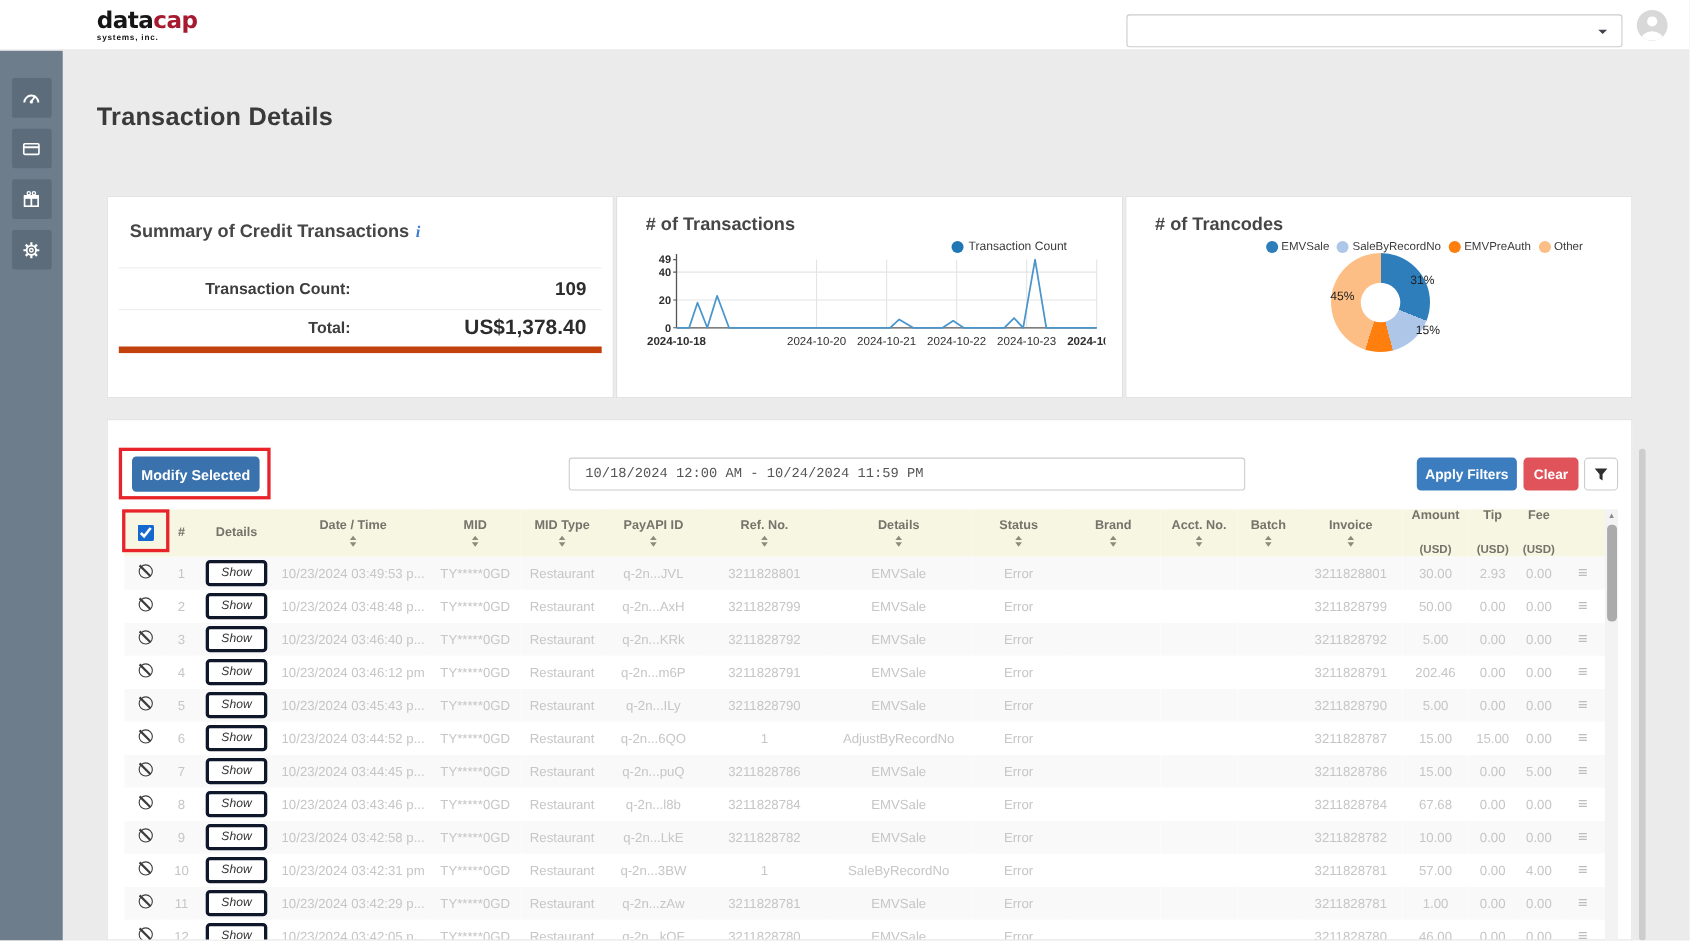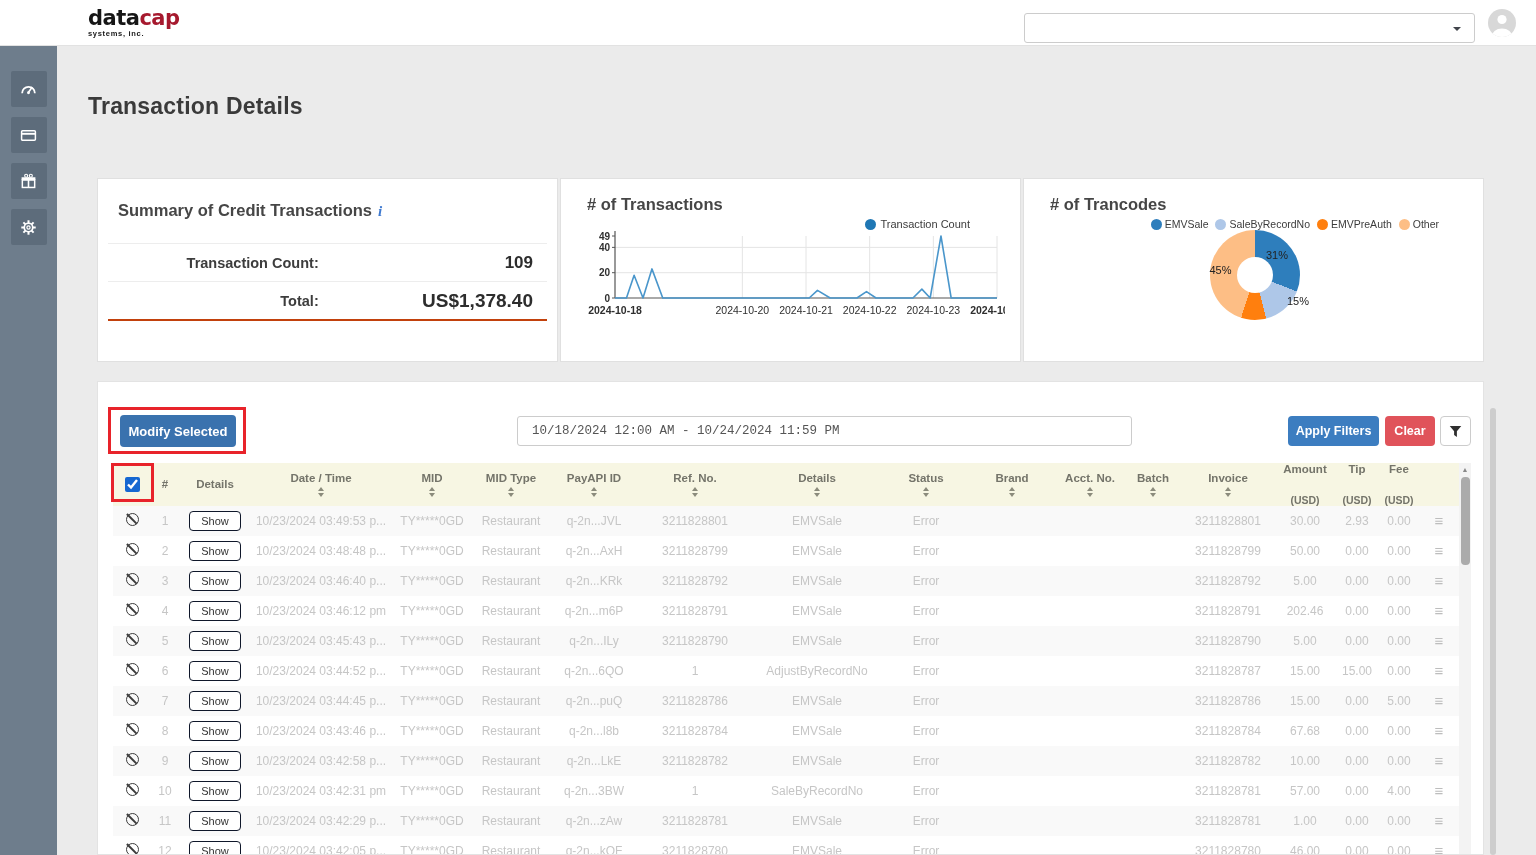--- a/index.html
+++ b/index.html
@@ -30,21 +30,21 @@
 
   
   .cards { position:absolute; left:97px; top:178px; width:1387px; display:flex; gap:2px; }
   .card { position:relative; background:#fff; border:1px solid #e0e0e0; height:184px; width:461px; }
   .card h3 { margin:0; position:absolute; left:20px; top:22px; font-size:16.5px; font-weight:700; color:#464646; }
   .card.chart h3 { left:26px; top:16px; }
   .info-i { font-family:"Liberation Serif", serif; font-style:italic; font-weight:700; color:#3f7ad0; font-size:15px; margin-left:6px; }
 
   .sum-rows { position:absolute; left:10px; right:10px; top:64px; }
   .sum-row { display:flex; align-items:center; height:38px; border-top:1px solid #ededed;gap:44px; }
-  .sum-row:last-child { border-bottom:2px solid #c2410c; height:40px; }
+  .sum-row:last-child { border-bottom:6px solid #c2410c; height:40px; }
   .sum-label { width:48%; text-align:right; font-weight:700; font-size:14.5px; color:#3d3d3d; }
   .sum-val { flex:1; text-align:right; padding-right:14px; font-weight:700; color:#2d2d2d; font-size:17px; }
   .sum-row:last-child .sum-val { font-size:19px; }
 
   .legend-line { position:absolute; top:39px; right:50px; display:flex; align-items:center; gap:5px; font-size:11px; color:#3c3c3c; }
   .dot { width:11px; height:11px; border-radius:50%; display:inline-block; }
   .legend-pie { position:absolute; top:39px; right:44px; display:flex; align-items:center; gap:7px; font-size:10.5px; color:#3c3c3c; }
   .legend-pie .itm { display:flex; align-items:center; gap:3px; }
   #tx-chart { position:absolute; left:16px; top:47px; }
 
@@ -67,21 +67,21 @@
   table { border-collapse:collapse; table-layout:fixed; width:1346px; }
   thead th { background:#f7f6e3; height:39px; font-size:11.5px; font-weight:700; color:#74746a; vertical-align:middle; padding:0; }
   th .lbl { display:block; text-align:center; line-height:1.1; }
   th .sub { display:block; text-align:center; margin-top:18px; font-size:10.5px; font-weight:700; }
   .sort { display:flex; flex-direction:column; align-items:center; gap:2px; margin-top:3px; }
   .sort b { display:block; width:0; height:0; border-left:3.5px solid transparent; border-right:3.5px solid transparent; }
   .sort b.up { border-bottom:4.5px solid #8b8b7c; }
   .sort b.dn { border-top:4.5px solid #8b8b7c; }
   tbody td { height:30px; text-align:center; font-size:12px; color:#c6c6c6; overflow:hidden; white-space:nowrap; padding:0; }
   tbody tr:nth-child(odd) { background:#f9f9f9; }
-  .show-btn { font-size:11px; color:#333; background:#fff; border:1px solid #0f172a; border-radius:4px; padding:3px 11px; cursor:pointer; font-family:inherit; }
+  .show-btn { font-size:11px; color:#333; background:#fff; border:3px solid #0f172a; border-radius:4px; padding:3px 11px; cursor:pointer; font-family:inherit;font-style:italic; }
   .ban { display:inline-block; width:13px; height:13px; border:1.6px solid #3c3c3c; border-radius:50%; position:relative; cursor:pointer; }
   .ban::after { content:''; position:absolute; left:-2px; top:4.8px; width:14px; height:1.6px; background:#3c3c3c; transform:rotate(45deg); }
   .menu-ic { color:#bdbdbd; font-size:15px; cursor:pointer; }
   .hdr-check { width:15px; height:15px; accent-color:#1668d1; cursor:pointer; }
 
   .tbl-scroll { position:absolute; left:1361px; top:81px; width:12px; height:392px; background:#f3f3f3; }
   .tbl-scroll .arrow { display:block; text-align:center; font-size:7px; color:#888; margin-top:3px; }
   .tbl-thumb { position:absolute; left:1.5px; top:14px; width:9px; height:88px; background:#ababab; border-radius:4px; cursor:pointer; }
   .panel-scroll { position:absolute; left:1490px; top:408px; width:6px; height:447px; background:#cdcdcd; border-radius:3px; z-index:6; cursor:pointer; }
 </style>
@@ -205,21 +205,21 @@
         <span class="itm">
           <span class="dot" style="background: rgb(255, 127, 14);"></span>
           <span>EMVPreAuth</span>
         </span>
         <span class="itm">
           <span class="dot" style="background: rgb(253, 190, 133);"></span>
           <span>Other</span>
         </span>
       </div>
     <div class="donut" id="donut" style="background: conic-gradient(rgb(46, 126, 188) 0%, rgb(46, 126, 188) 31%, rgb(174, 199, 232) 31%, rgb(174, 199, 232) 46%, rgb(255, 127, 14) 46%, rgb(255, 127, 14) 55%, rgb(253, 190, 133) 55%, rgb(253, 190, 133) 100%);">
-        <span class="donut-label" style="left: 67px; top: 25.3271px;">31%</span>
+        <span class="donut-label" style="left: 83px; top: 25.3271px;">31%</span>
         <span class="donut-label" style="left: 64px; top: 71.2539px; margin-left: 24px;">15%</span>
         <span class="donut-label" style="left: 10.4309px; top: 39.5248px;">45%</span>
       </div>
   </div>
 </div>
 
 <div class="panel">
   <button class="btn-modify">Modify Selected</button>
   <div class="annot annot-btn"></div>
   <input class="date-input" value="10/18/2024 12:00 AM - 10/24/2024 11:59 PM" style="">

